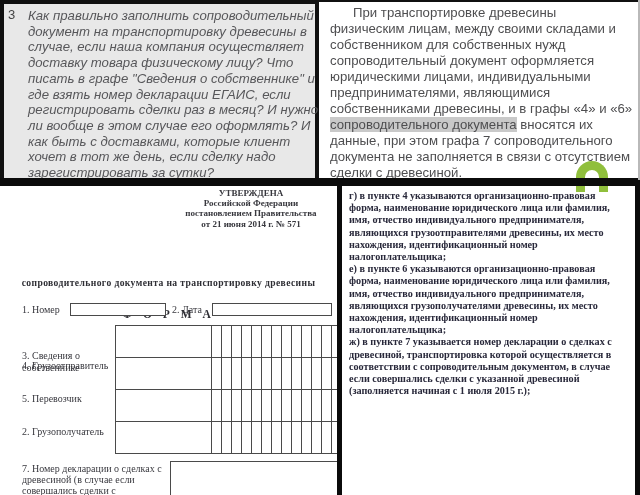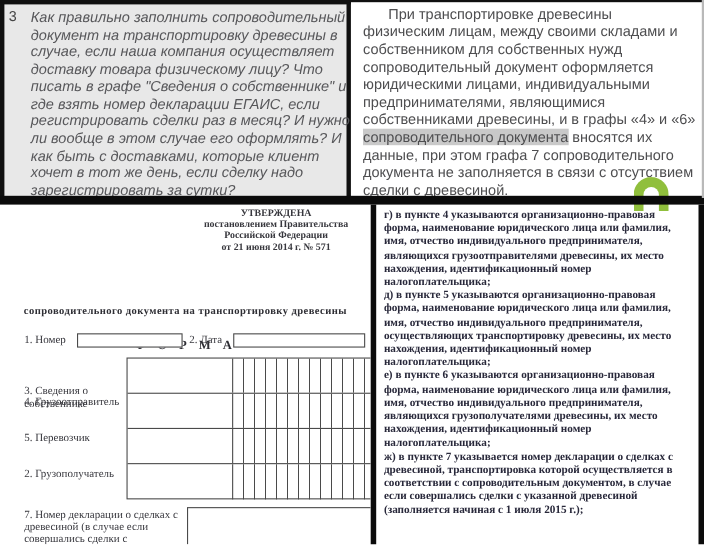--- a/index.html
+++ b/index.html
@@ -94,22 +94,22 @@
   <div class="answer">
     <p><span>При транспортировке древесины физическим лицам, между своими складами и собственником для собственных нужд сопроводительный документ оформляется юридическими лицами, индивидуальными предпринимателями, являющимися собственниками древесины, и в графы «4» и «6» </span><span class="hl">сопроводительного документа</span><span> вносятся их данные, при этом графа 7 сопроводительного документа не заполняется в связи с отсутствием сделки с древесиной.</span></p>
   </div>
 
   <div class="up-arrow"></div>
   <div class="divider"></div>
 
   <div class="form-area">
     <div class="approval">
       <div>УТВЕРЖДЕНА</div>
+      <div>Российской Федерации</div>
       <div>постановлением Правительства</div>
-      <div>Российской Федерации</div>
       <div>от 21 июня 2014 г. № 571</div>
     </div>
 
     <div class="form-title">Ф О Р М А</div>
     <div class="form-subtitle">сопроводительного документа на транспортировку древесины</div>
 
     <div class="flabel" style="left:22px; top:118px;">1. Номер</div>
     <div class="fbox" style="left:70px; top:117px; width:96px; height:13px;"></div>
     <div class="flabel" style="left:172px; top:118px;">2. Дата</div>
     <div class="fbox" style="left:212px; top:117px; width:120px; height:13px;"></div>
@@ -137,18 +137,17 @@
         <div class="tright"></div>
       </div>
     </div>
 
     <div class="flabel" style="left:22px; top:277px; width:152px; line-height:11px;">7. Номер декларации о сделках с древесиной (в случае если совершались сделки с</div>
     <div class="fbox" style="left:170px; top:275px; width:185px; height:60px;"></div>
   </div>
 
   <div class="legal-box">
     <p>г) в пункте 4 указываются организационно-правовая форма, наименование юридического лица или фамилия, имя, отчество индивидуального предпринимателя, являющихся грузоотправителями древесины, их место нахождения, идентификационный номер налогоплательщика;</p>
-    <p>д) в пункте 5 указываются организационно-правовая форма, наименование юридического лица или фамилия, имя, отчество индивидуального предпринимателя, осуществляющих транспортировку древесины, их место нахождения, идентификационный номер налогоплательщика;</p>
     <p>е) в пункте 6 указываются организационно-правовая форма, наименование юридического лица или фамилия, имя, отчество индивидуального предпринимателя, являющихся грузополучателями древесины, их место нахождения, идентификационный номер налогоплательщика;</p>
     <p>ж) в пункте 7 указывается номер декларации о сделках с древесиной, транспортировка которой осуществляется в соответствии с сопроводительным документом, в случае если совершались сделки с указанной древесиной (заполняется начиная с 1 июля 2015 г.);</p>
   </div>
 
 </div>
 
 </body></html>

